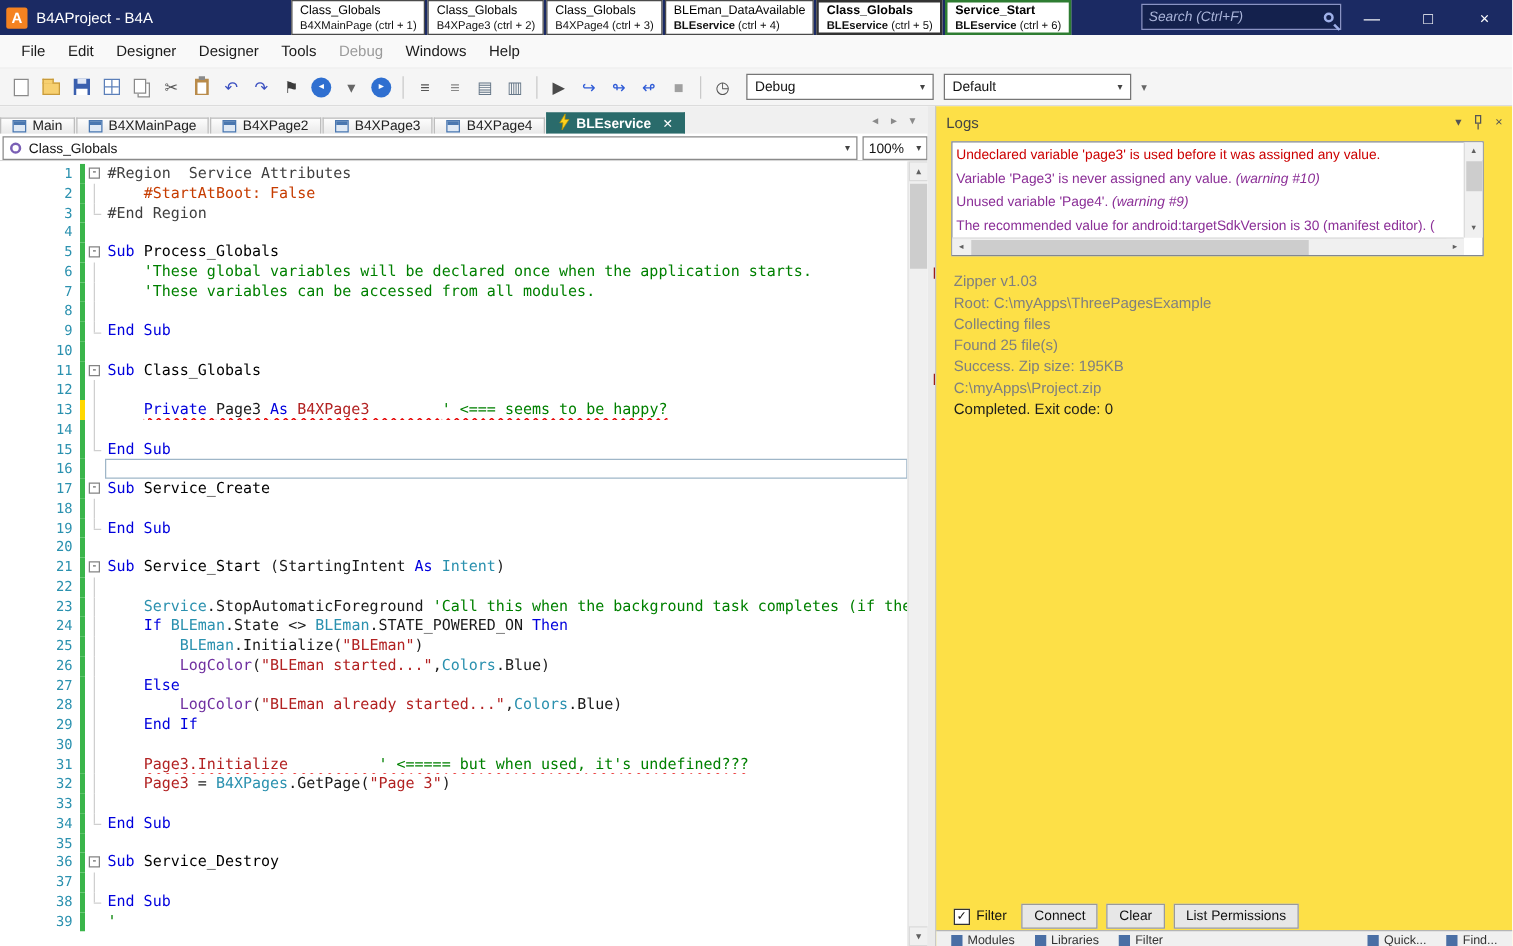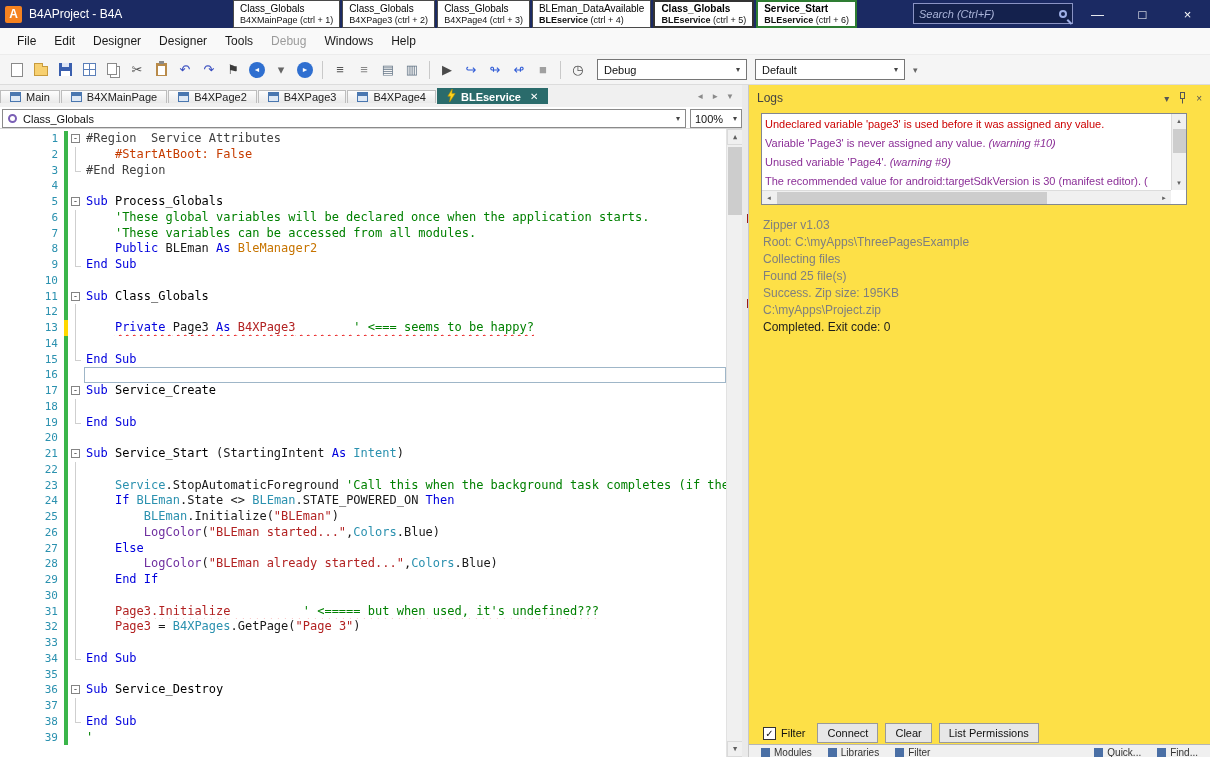--- a/index.html
+++ b/index.html
@@ -48,21 +48,21 @@
   .i-paste::before{content:"";position:absolute;left:2px;top:3px;width:7px;height:9px;background:#fff}
   .i-paste::after{content:"";position:absolute;left:3px;top:-2px;width:5px;height:3px;background:#8a8a8a}
   .i-circ{width:16px;height:16px;border-radius:50%;background:#2f6fd0;color:#fff;font-size:7px;display:flex;align-items:center;justify-content:center}
   .tb-combo{width:150px;height:21px;background:#fff;border:1px solid #767676;font-size:11px;display:flex;align-items:center;justify-content:space-between;padding:0 6px;margin-left:8px;color:#111}
   .carr{font-size:8px;color:#444}
   .tb-overflow{margin-left:8px;font-size:9px;color:#666}
 
   
   .left-pane{position:absolute;left:0;top:85px;width:742px;bottom:0;background:#fff}
   .doc-tabs{position:absolute;top:0;left:0;right:0;height:22px;background:#f0f0f0;display:flex;align-items:stretch}
-  .tabs-list{display:flex;align-items:center}
+  .tabs-list{display:flex;align-items:flex-end}
   .doc-tab{display:flex;align-items:center;gap:5px;padding:0 9px;font-size:11px;background:linear-gradient(#fdfdfd,#e9e9e9);border:1px solid #bdbdbd;border-bottom:none;color:#222;margin-right:1px;white-space:nowrap}
   .doc-tab.active{background:var(--c-activetab,#2a6b6b);color:#fff;font-weight:bold;border-color:var(--c-activetab,#2a6b6b)}
   .winicon{width:11px;height:10px;border:1px solid #4a77b0;background:#dfe9f5;position:relative;flex:none}
   .winicon::before{content:"";position:absolute;left:0;top:0;right:0;height:3px;background:#4a77b0}
   .tab-close{color:#fff;font-size:10px;margin-left:4px;font-weight:normal}
   .tab-nav{margin-left:auto;display:flex;gap:7px;color:#8a8a8a;font-size:8px;align-items:center;padding-right:8px}
   .navbar{position:absolute;top:22px;left:0;right:0;height:22px;background:#fff;border-bottom:1px solid #d6d6d6}
   .nav-combo{position:absolute;left:2px;top:2px;height:19px;width:684px;border:1px solid #8a8a8a;background:#fff;display:flex;align-items:center;padding:0 5px;font-size:11px;gap:6px;color:#111}
   .zoom-combo{position:absolute;left:690px;top:2px;width:52px;height:19px;border:1px solid #8a8a8a;background:#fff;display:flex;align-items:center;justify-content:space-between;padding:0 4px;font-size:11px;color:#111}
   .sub-icon{width:9px;height:9px;border-radius:50%;border:2px solid #7a5fb5;flex:none}
@@ -292,21 +292,21 @@
     </div>
     <div class="editor">
       <div class="code-lines">
           <div class="code-line"><span class="ln">1</span><span class="chbar"></span><span class="foldcol"><span class="foldbox">-</span></span><span class="code-text"><span class="tk-r">#Region  Service Attributes</span></span></div>
           <div class="code-line"><span class="ln">2</span><span class="chbar"></span><span class="foldcol"><span class="foldline"></span></span><span class="code-text"><span class="tk-p">    </span><span class="tk-a">#StartAtBoot: False</span></span></div>
           <div class="code-line"><span class="ln">3</span><span class="chbar"></span><span class="foldcol foldend"><span class="foldline"></span></span><span class="code-text"><span class="tk-r">#End Region</span></span></div>
           <div class="code-line"><span class="ln">4</span><span class="chbar"></span><span class="foldcol"></span><span class="code-text"></span></div>
           <div class="code-line"><span class="ln">5</span><span class="chbar"></span><span class="foldcol"><span class="foldbox">-</span></span><span class="code-text"><span class="tk-k">Sub </span><span class="tk-s">Process_Globals</span></span></div>
           <div class="code-line"><span class="ln">6</span><span class="chbar"></span><span class="foldcol"><span class="foldline"></span></span><span class="code-text"><span class="tk-p">    </span><span class="tk-c">'These global variables will be declared once when the application starts.</span></span></div>
           <div class="code-line"><span class="ln">7</span><span class="chbar"></span><span class="foldcol"><span class="foldline"></span></span><span class="code-text"><span class="tk-p">    </span><span class="tk-c">'These variables can be accessed from all modules.</span></span></div>
-          <div class="code-line"><span class="ln">8</span><span class="chbar"></span><span class="foldcol"><span class="foldline"></span></span><span class="code-text"><span class="tk-p">    </span><span class="tk-k">Public </span><span class="tk-p">BLEman </span><span class="tk-k">As </span><span class="tk-lt">BleManager2</span></span></div>
+          <div class="code-line"><span class="ln">8</span><span class="chbar"></span><span class="foldcol"><span class="foldline"></span></span></div>
           <div class="code-line"><span class="ln">9</span><span class="chbar"></span><span class="foldcol foldend"><span class="foldline"></span></span><span class="code-text"><span class="tk-k">End Sub</span></span></div>
           <div class="code-line"><span class="ln">10</span><span class="chbar"></span><span class="foldcol"></span><span class="code-text"></span></div>
           <div class="code-line"><span class="ln">11</span><span class="chbar"></span><span class="foldcol"><span class="foldbox">-</span></span><span class="code-text"><span class="tk-k">Sub </span><span class="tk-s">Class_Globals</span></span></div>
           <div class="code-line"><span class="ln">12</span><span class="chbar"></span><span class="foldcol"><span class="foldline"></span></span><span class="code-text"></span></div>
           <div class="code-line"><span class="ln">13</span><span class="chbar y"></span><span class="foldcol"><span class="foldline"></span></span><span class="code-text"><span class="tk-p">    </span><span class="tk-k sq">Private </span><span class="tk-p sq">Page3 </span><span class="tk-k sq">As </span><span class="tk-e sq">B4XPage3</span><span class="tk-p sq">        </span><span class="tk-c sq">' &lt;=== seems to be happy?</span></span></div>
           <div class="code-line"><span class="ln">14</span><span class="chbar"></span><span class="foldcol"><span class="foldline"></span></span><span class="code-text"></span></div>
           <div class="code-line"><span class="ln">15</span><span class="chbar"></span><span class="foldcol foldend"><span class="foldline"></span></span><span class="code-text"><span class="tk-k">End Sub</span></span></div>
           <div class="code-line"><span class="ln">16</span><span class="chbar"></span><span class="foldcol"></span><span class="code-text cur"></span></div>
           <div class="code-line"><span class="ln">17</span><span class="chbar"></span><span class="foldcol"><span class="foldbox">-</span></span><span class="code-text"><span class="tk-k">Sub </span><span class="tk-s">Service_Create</span></span></div>
           <div class="code-line"><span class="ln">18</span><span class="chbar"></span><span class="foldcol"><span class="foldline"></span></span><span class="code-text"></span></div>

